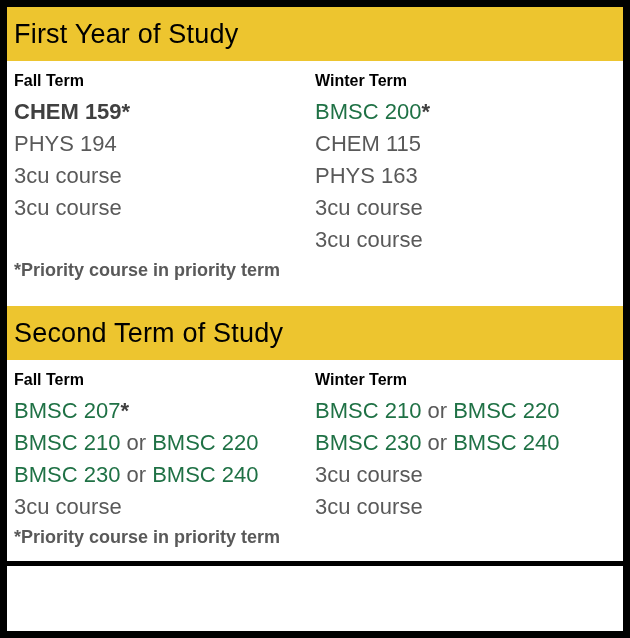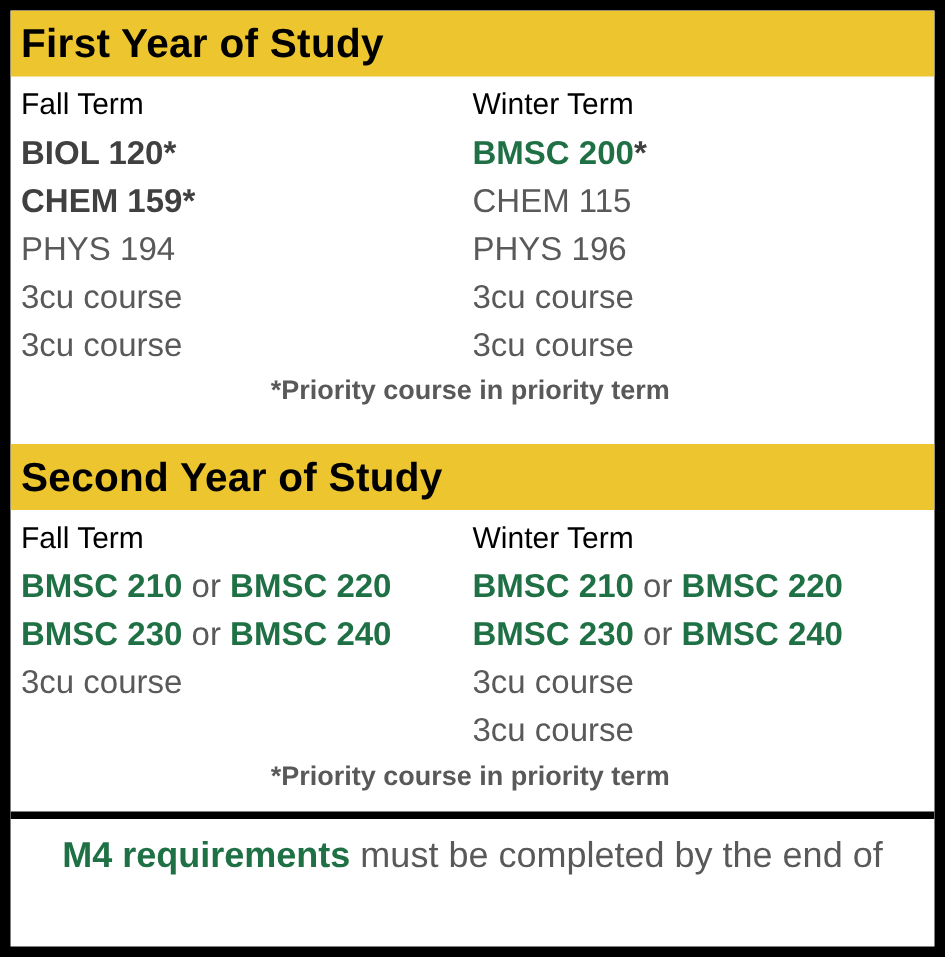--- a/index.html
+++ b/index.html
@@ -10,54 +10,54 @@
   }
   .frame {
     width: 630px;
     height: 638px;
     box-sizing: border-box;
     border: 7px solid #000000;
     background: #ffffff;
     overflow: hidden;
   }
   .sec-header {
-    height: 44px;
+    height: 54px;
     background: var(--yellow, #EDC52F);
     color: var(--black, #000);
     display: flex;
     align-items: center;
     padding-left: 7px;
     font-size: 27px;
-    font-weight: 700;
+    font-weight: 400;
     letter-spacing: 0.2px;
   }
   .sec-body {
     padding: 4px 10px 0 7px;
   }
   .cols {
     display: grid;
     grid-template-columns: 301px 1fr;
   }
   .term-header {
-    font-size: 20px;
-    font-weight: normal;
+    font-size: 16px;
+    font-weight: bold;
     color: var(--black, #000);
     line-height: 31px;
   }
   .course-row {
     font-size: 22px;
     line-height: 32px;
     white-space: pre;
   }
-  .seg-green { color: var(--green, #1F7145); font-weight: bold; }
+  .seg-green { color: var(--green, #1F7145); font-weight: normal; }
   .seg-dark  { color: var(--dark, #404040); font-weight: bold; }
   .seg-gray  { color: var(--gray, #595959); font-weight: normal; }
   .priority {
     margin-top: 2px;
-    text-align: center;
+    text-align: left;
     font-size: 18px;
     font-weight: bold;
     color: var(--gray, #595959);
     line-height: 24px;
   }
   section.year { margin-bottom: 0; }
   section.year:first-child { margin-bottom: 24px; }
   .separator {
     height: 5px;
     background: var(--black, #000);
@@ -75,57 +75,56 @@
 <body>
 
 <div class="frame">
   <div id="sections">
       <section class="year">
         <div class="sec-header">First Year of Study</div>
         <div class="sec-body">
           <div class="cols">
             <div class="col">
               <div class="term-header">Fall Term</div>
-              <div class="course-row"><span class="seg-dark">BIOL 120*</span></div>
               <div class="course-row"><span class="seg-dark">CHEM 159*</span></div>
               <div class="course-row"><span class="seg-gray">PHYS 194</span></div>
               <div class="course-row"><span class="seg-gray">3cu course</span></div>
               <div class="course-row"><span class="seg-gray">3cu course</span></div>
             </div>
             <div class="col">
               <div class="term-header">Winter Term</div>
               <div class="course-row"><span class="seg-green">BMSC 200</span><span class="seg-dark">*</span></div>
               <div class="course-row"><span class="seg-gray">CHEM 115</span></div>
-              <div class="course-row"><span class="seg-gray">PHYS 196</span></div>
+              <div class="course-row"><span class="seg-gray">PHYS 163</span></div>
               <div class="course-row"><span class="seg-gray">3cu course</span></div>
               <div class="course-row"><span class="seg-gray">3cu course</span></div>
             </div>
           </div>
           <div class="priority">*Priority course in priority term</div>
         </div>
       </section>
       <section class="year">
-        <div class="sec-header">Second Year of Study</div>
+        <div class="sec-header">Second Term of Study</div>
         <div class="sec-body">
           <div class="cols">
             <div class="col">
               <div class="term-header">Fall Term</div>
+              <div class="course-row"><span class="seg-green">BMSC 207</span><span class="seg-dark">*</span></div>
               <div class="course-row"><span class="seg-green">BMSC 210</span><span class="seg-gray"> or </span><span class="seg-green">BMSC 220</span></div>
               <div class="course-row"><span class="seg-green">BMSC 230</span><span class="seg-gray"> or </span><span class="seg-green">BMSC 240</span></div>
               <div class="course-row"><span class="seg-gray">3cu course</span></div>
             </div>
             <div class="col">
               <div class="term-header">Winter Term</div>
               <div class="course-row"><span class="seg-green">BMSC 210</span><span class="seg-gray"> or </span><span class="seg-green">BMSC 220</span></div>
               <div class="course-row"><span class="seg-green">BMSC 230</span><span class="seg-gray"> or </span><span class="seg-green">BMSC 240</span></div>
               <div class="course-row"><span class="seg-gray">3cu course</span></div>
               <div class="course-row"><span class="seg-gray">3cu course</span></div>
             </div>
           </div>
           <div class="priority">*Priority course in priority term</div>
         </div>
       </section>
     </div>
   <div class="separator"></div>
   <div class="footer" id="footer">
-      <div class="footer-line"><span class="seg-green">M4 requirements</span><span class="seg-gray"> must be completed by the end of</span></div>
     </div>
 </div>
 
 </body></html>

